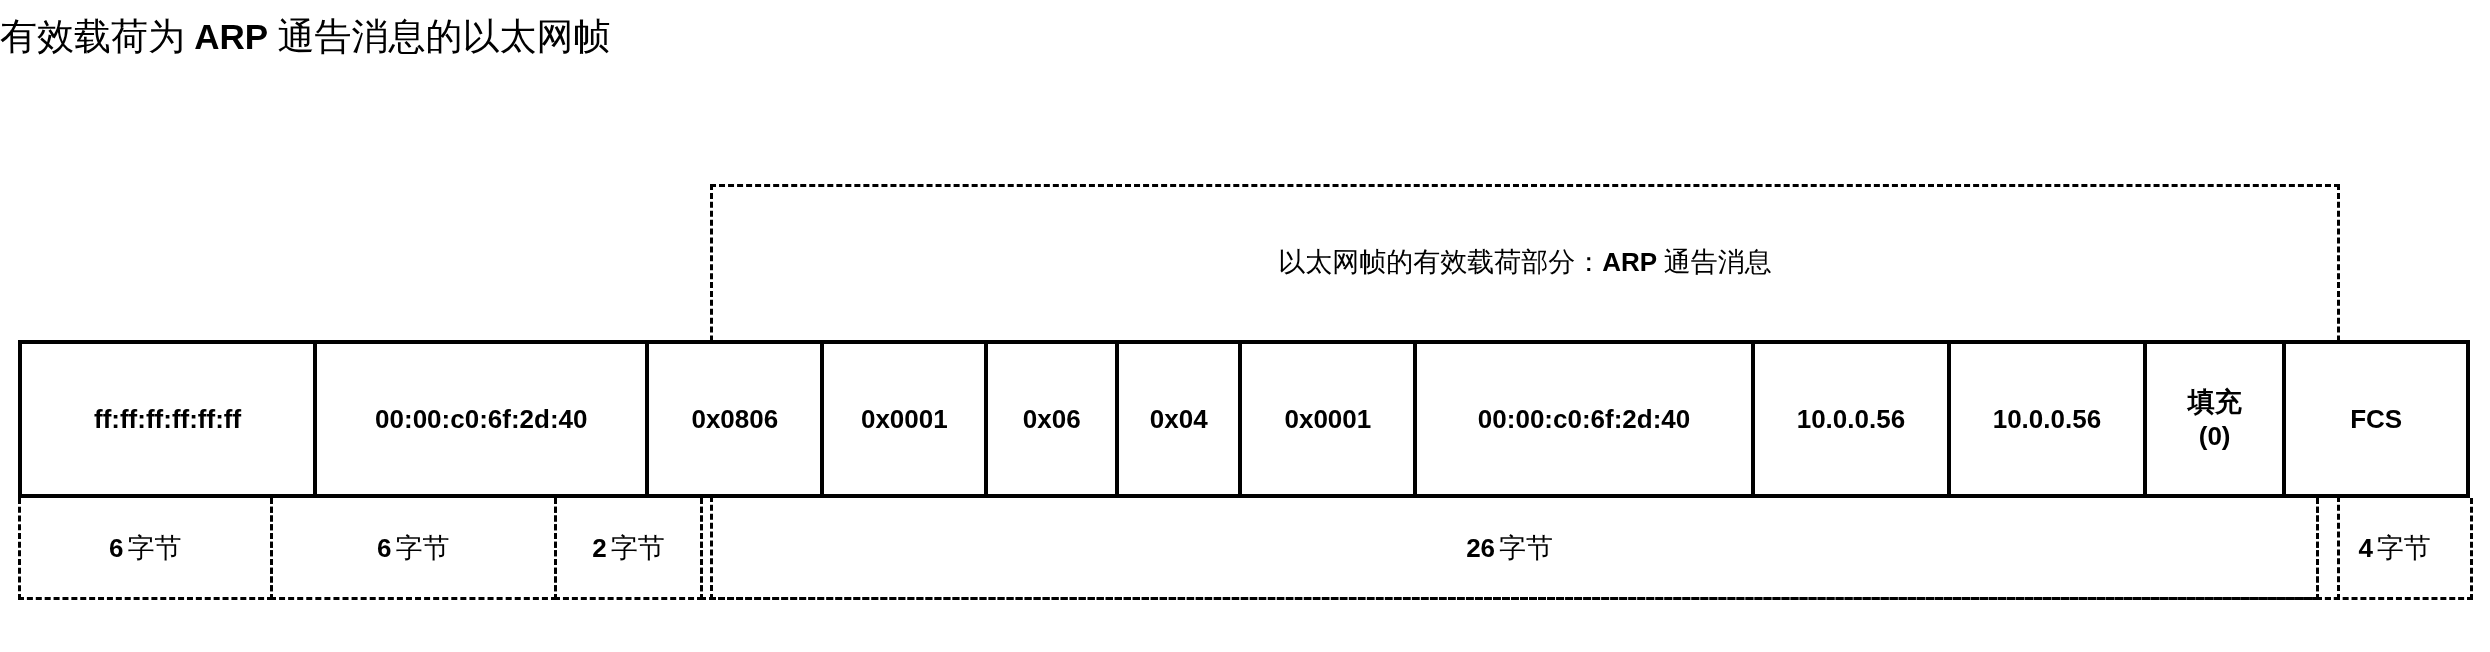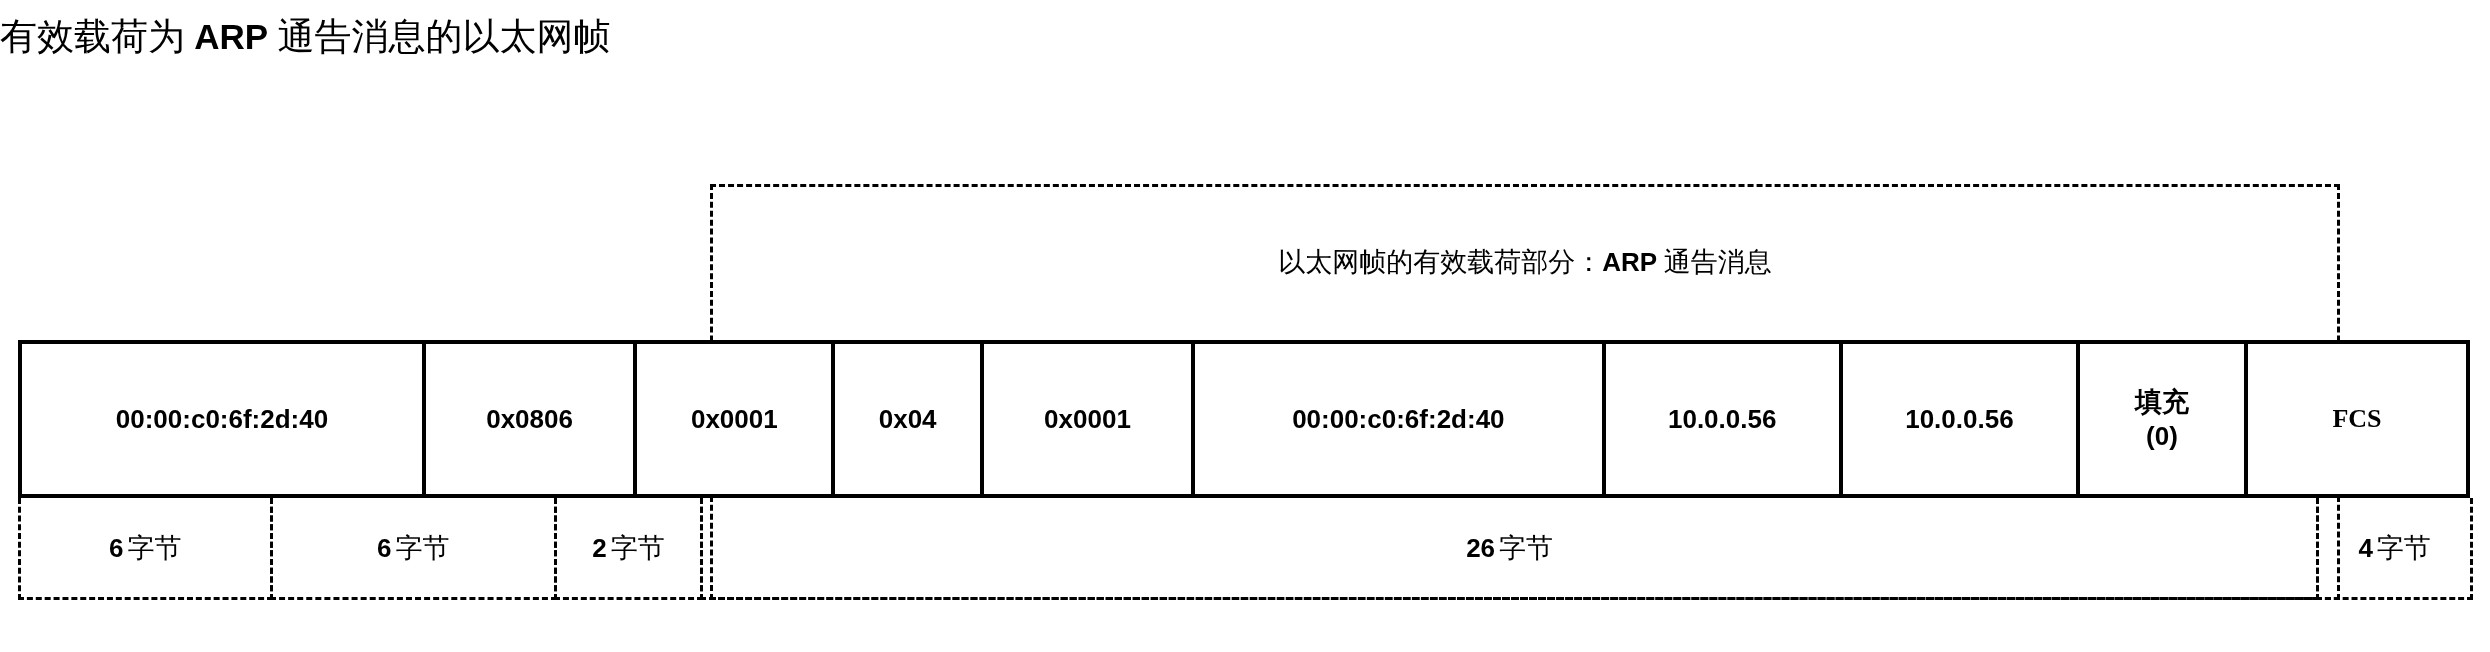--- a/index.html
+++ b/index.html
@@ -132,28 +132,34 @@
 <div id="title">
   <span>有效载荷为 </span><span class="bold">ARP</span><span> 通告消息的以太网帧</span>
 </div>
 
 <div id="payload-region"></div>
 <div id="payload-label">
   <span>以太网帧的有效载荷部分：</span><span class="bold">ARP</span><span> 通告消息</span>
 </div>
 
 <div id="frame-row">
+    <div class="field-box" style="flex: 160 0 0px;">
+      <span>ff:ff:ff:ff:ff:ff</span>
+    </div>
     <div class="field-box" style="flex: 181 0 0px;">
       <span>00:00:c0:6f:2d:40</span>
     </div>
     <div class="field-box" style="flex: 92 0 0px;">
       <span>0x0806</span>
     </div>
     <div class="field-box" style="flex: 86 0 0px;">
       <span>0x0001</span>
+    </div>
+    <div class="field-box" style="flex: 67 0 0px;">
+      <span>0x06</span>
     </div>
     <div class="field-box" style="flex: 63 0 0px; justify-content: center;">
       <span>0x04</span>
     </div>
     <div class="field-box" style="flex: 92 0 0px;">
       <span>0x0001</span>
     </div>
     <div class="field-box" style="flex: 184 0 0px;">
       <span>00:00:c0:6f:2d:40</span>
     </div>
@@ -162,21 +168,21 @@
     </div>
     <div class="field-box" style="flex: 104 0 0px;">
       <span>10.0.0.56</span>
     </div>
     <div class="field-box" style="flex: 72 0 0px;">
       <div>
         <div class="cn">填充</div>
         <div>(0)</div>
       </div>
     </div>
-    <div class="field-box" style="flex: 97 0 0px; font-family: Liberation Serif, serif;">
+    <div class="field-box" style="flex: 97 0 0px;">
       <span>FCS</span>
     </div>
   </div>
 
 <div id="size-row">
     <div class="size-cell" style="flex: 160 0 0px;">
       <span class="num">6</span>
       <span>字节</span>
     </div>
     <div class="size-cell" style="flex: 181 0 0px;">

